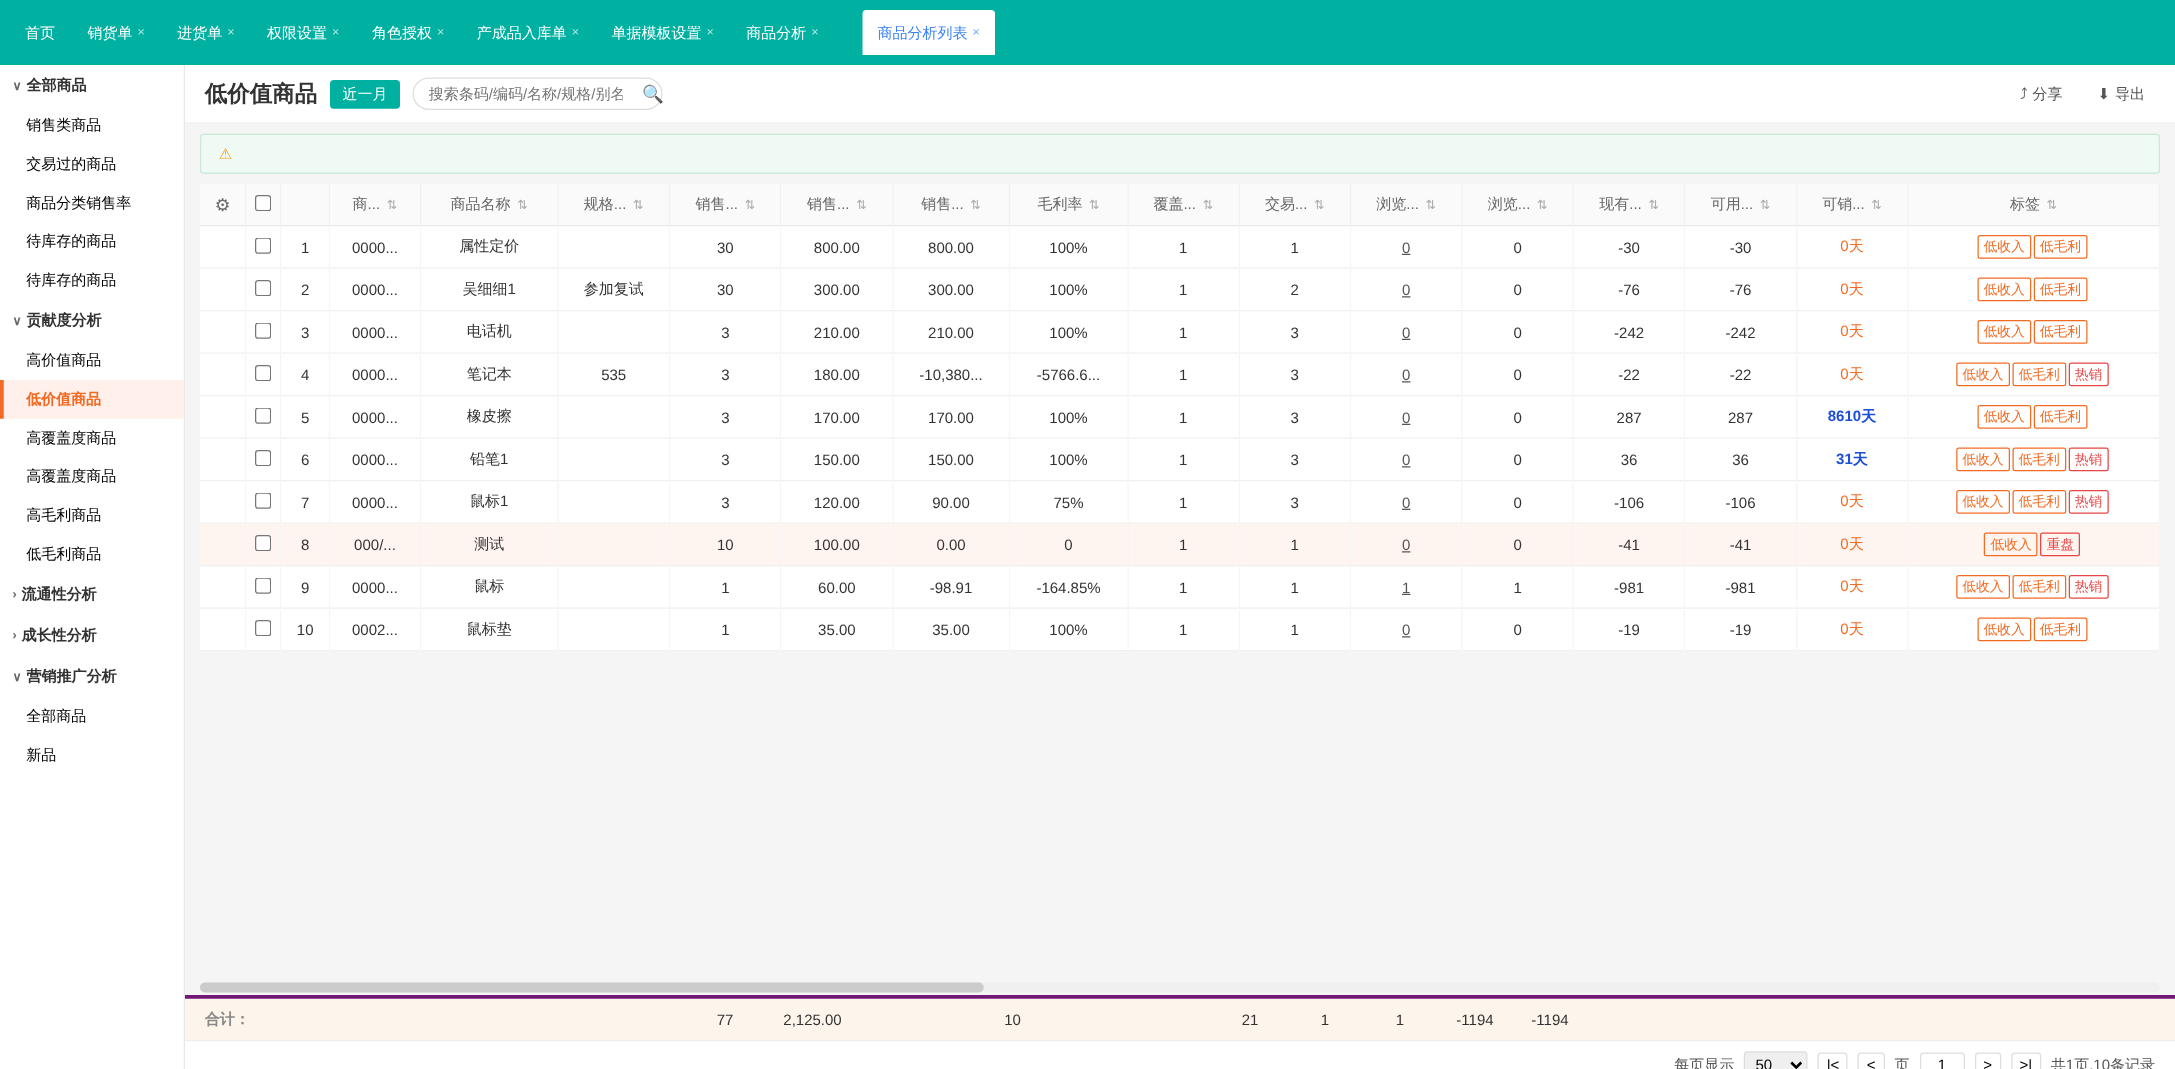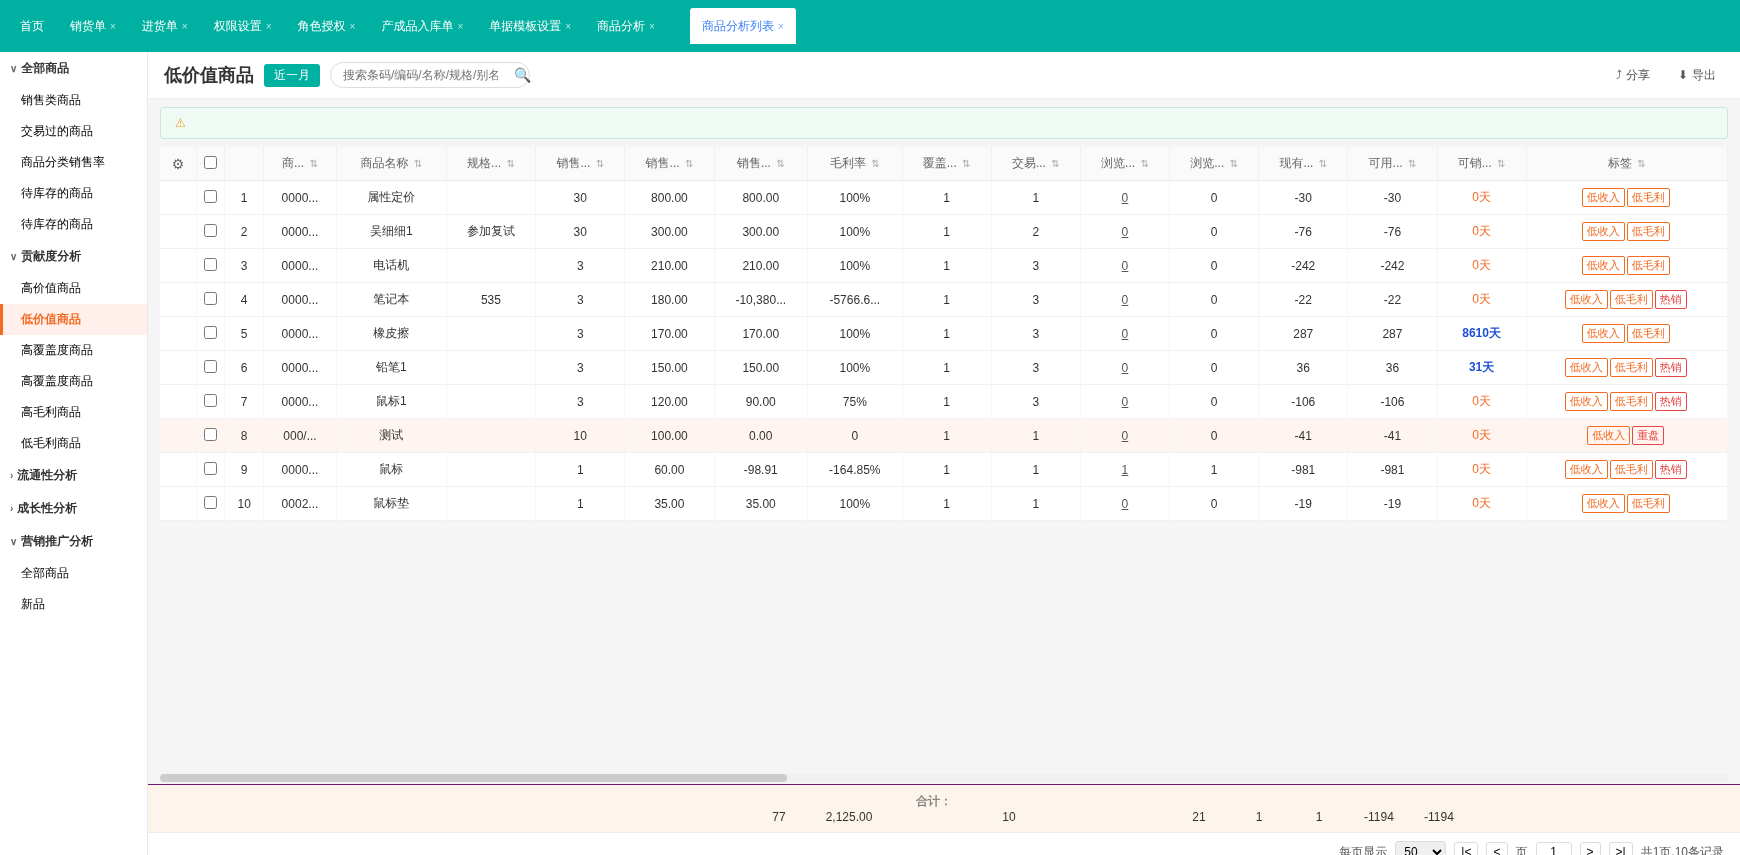--- a/index.html
+++ b/index.html
@@ -198,26 +198,25 @@
     .tag-red { color: #e84646; border: 1px solid #e84646; }
     .link-underline { text-decoration: underline; color: #555; cursor: pointer; }
     .zero-day { color: #f36b23; }
     .days-normal { color: #1d4ed8; font-weight: bold; }
     .checkbox-cell { width: 28px; }
     .num-col { color: #333; }
 
     
     .footer-summary {
       background: #fdf5eb;
-      border-top: 1px solid #701a75;
+      border-top: 3px solid #701a75;
       padding: 8px 16px;
       display: flex;
       align-items: center;
       gap: 0;
-      flex-direction: column;
     }
     .summary-label { color: #888; margin-right: 20px; font-weight: bold; }
     .summary-row {
       display: flex;
       align-items: flex-start;
       gap: 0;
       flex: 1;
     }
     .summary-cell {
       text-align: center;

